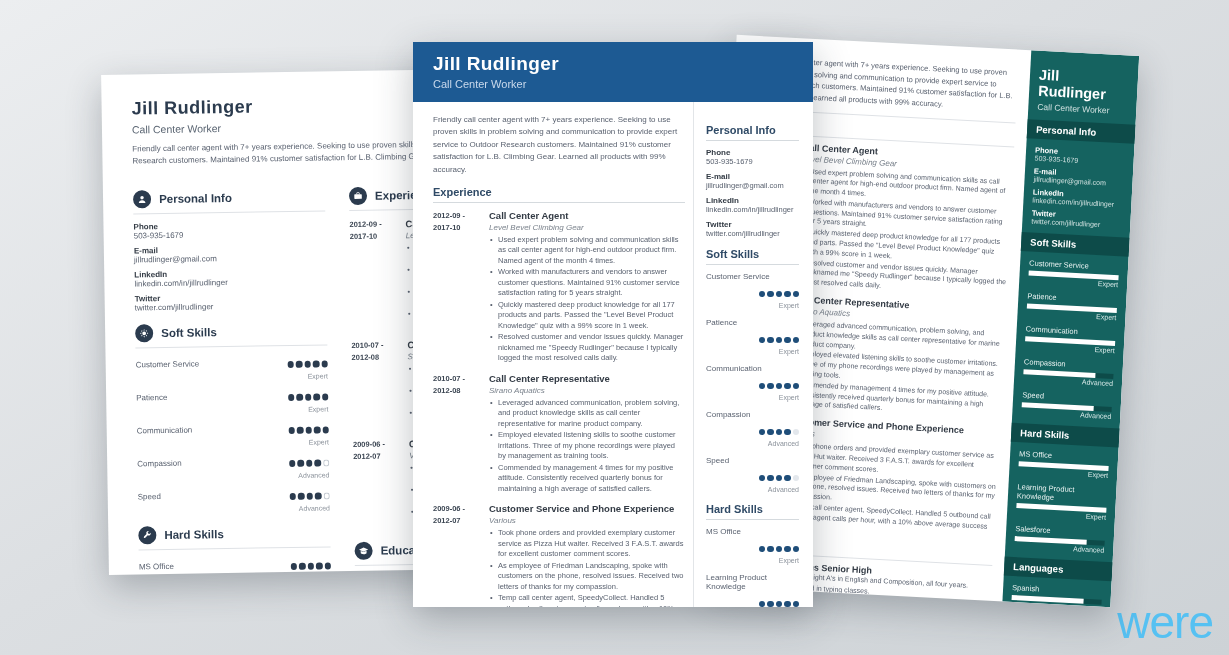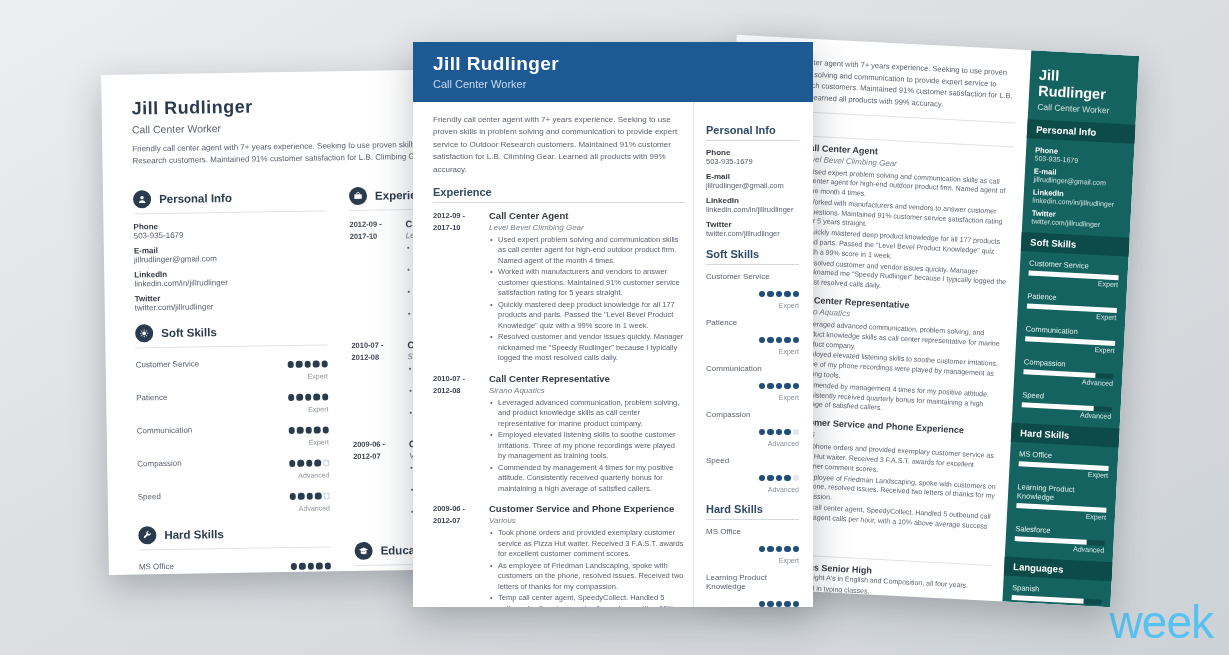--- a/index.html
+++ b/index.html
@@ -588,13 +588,13 @@
             <div class="nm">Learning Product Knowledge</div>
             <span class="dots"><span class="dot on"></span><span class="dot on"></span><span class="dot on"></span><span class="dot on"></span><span class="dot on"></span></span>
 
           </div>
         </div>
 
     </div>
   </div>
 </div>
 
-<div class="logo">week</div>
+<div class="logo">were</div>
 
 </body></html>

